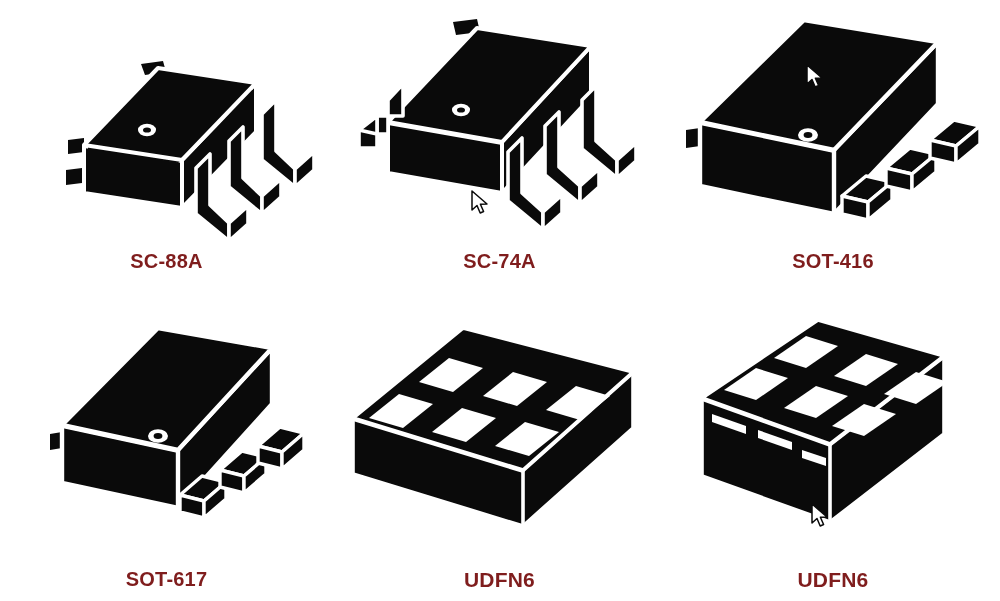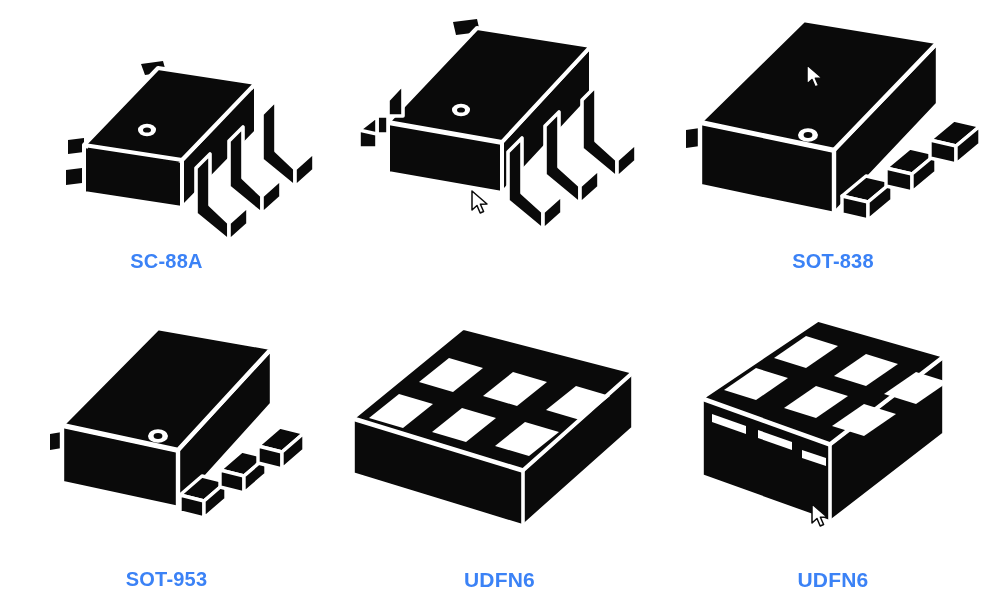--- a/index.html
+++ b/index.html
@@ -18,21 +18,21 @@
     grid-template-rows:310px 291px;
   }
   .cell{position:relative;}
   .art{
     position:absolute;left:0;top:0;width:100%;height:100%;
   }
   .art svg{display:block;width:100%;height:100%;}
   .pkg-label{
     position:absolute;left:0;right:0;
     text-align:center;
-    color:#3b82f6;
+    color:#7f1d1d;
     letter-spacing:0.2px;
     white-space:nowrap;
   }
   .label-bold{ font-weight:bold; font-size:20px; }
   .label-semi{ font-weight:700; font-size:21px; }
 
   
   .cell.r1 .pkg-label{ top:250px; }
   .cell.r2 .pkg-label{ top:258px; }
 
@@ -116,20 +116,21 @@
           <path d="M210,212 L210,230 L229,213 L229,195 Z"></path>
 
           <path d="M212,126 L226,112 L226,167 L247,186 L247,204 L212,175 Z"></path>
           <path d="M247,186 L247,204 L266,187 L266,169 Z"></path>
 
           <path d="M249,100 L263,86 L263,141 L284,160 L284,178 L249,149 Z"></path>
           <path d="M284,160 L284,178 L303,161 L303,143 Z"></path>
         </g>
       </svg>
     </div>
+    <div class="pkg-label label-bold">SC-74A</div>
   </div>
 
   <div class="cell r1">
     <div class="art">
       <svg viewBox="0 0 334 310" xmlns="http://www.w3.org/2000/svg">
         <g fill="#0a0a0a">
           <path d="M34,122 L138,20 L272,42 L168,150 Z"></path>
           <path d="M168,153 L272,45 L272,104 L168,214 Z"></path>
           <path d="M34,125 L168,153 L168,214 L34,186 Z"></path>
           <path d="M20,130 L34,128 L34,146 L20,148 Z"></path>
@@ -150,21 +151,21 @@
           <path d="M220,168 L244,148 L270,154 L246,174 Z"></path>
           <path d="M220,168 L246,174 L246,192 L220,186 Z"></path>
           <path d="M246,174 L270,154 L270,172 L246,192 Z"></path>
 
           <path d="M264,140 L288,120 L314,126 L290,146 Z"></path>
           <path d="M264,140 L290,146 L290,164 L264,158 Z"></path>
           <path d="M290,146 L314,126 L314,144 L290,164 Z"></path>
         </g>
       </svg>
     </div>
-    <div class="pkg-label label-bold">SOT-838</div>
+    <div class="pkg-label label-bold">SOT-416</div>
   </div>
 
   <div class="cell r2">
     <div class="art">
       <svg viewBox="0 0 333 291" xmlns="http://www.w3.org/2000/svg">
         <g fill="#0a0a0a">
           <path d="M62,115 L158,18 L272,38 L178,140 Z"></path>
           <path d="M178,143 L272,41 L272,94 L178,198 Z"></path>
           <path d="M62,118 L178,143 L178,198 L62,173 Z"></path>
           <path d="M50,124 L62,122 L62,138 L50,140 Z"></path>
@@ -185,21 +186,21 @@
           <path d="M220,160 L242,141 L266,147 L244,166 Z"></path>
           <path d="M220,160 L244,166 L244,183 L220,177 Z"></path>
           <path d="M244,166 L266,147 L266,164 L244,183 Z"></path>
 
           <path d="M258,136 L280,117 L304,123 L282,142 Z"></path>
           <path d="M258,136 L282,142 L282,159 L258,153 Z"></path>
           <path d="M282,142 L304,123 L304,140 L282,159 Z"></path>
         </g>
       </svg>
     </div>
-    <div class="pkg-label label-bold">SOT-953</div>
+    <div class="pkg-label label-bold">SOT-617</div>
   </div>
 
   <div class="cell r2">
     <div class="art">
       <svg viewBox="0 0 333 291" xmlns="http://www.w3.org/2000/svg">
         <g fill="#0a0a0a">
 
           <path d="M20,108 L130,18 L300,62 L190,160 Z"></path>
 
           <path d="M190,163 L300,65 L300,118 L190,216 Z"></path>

